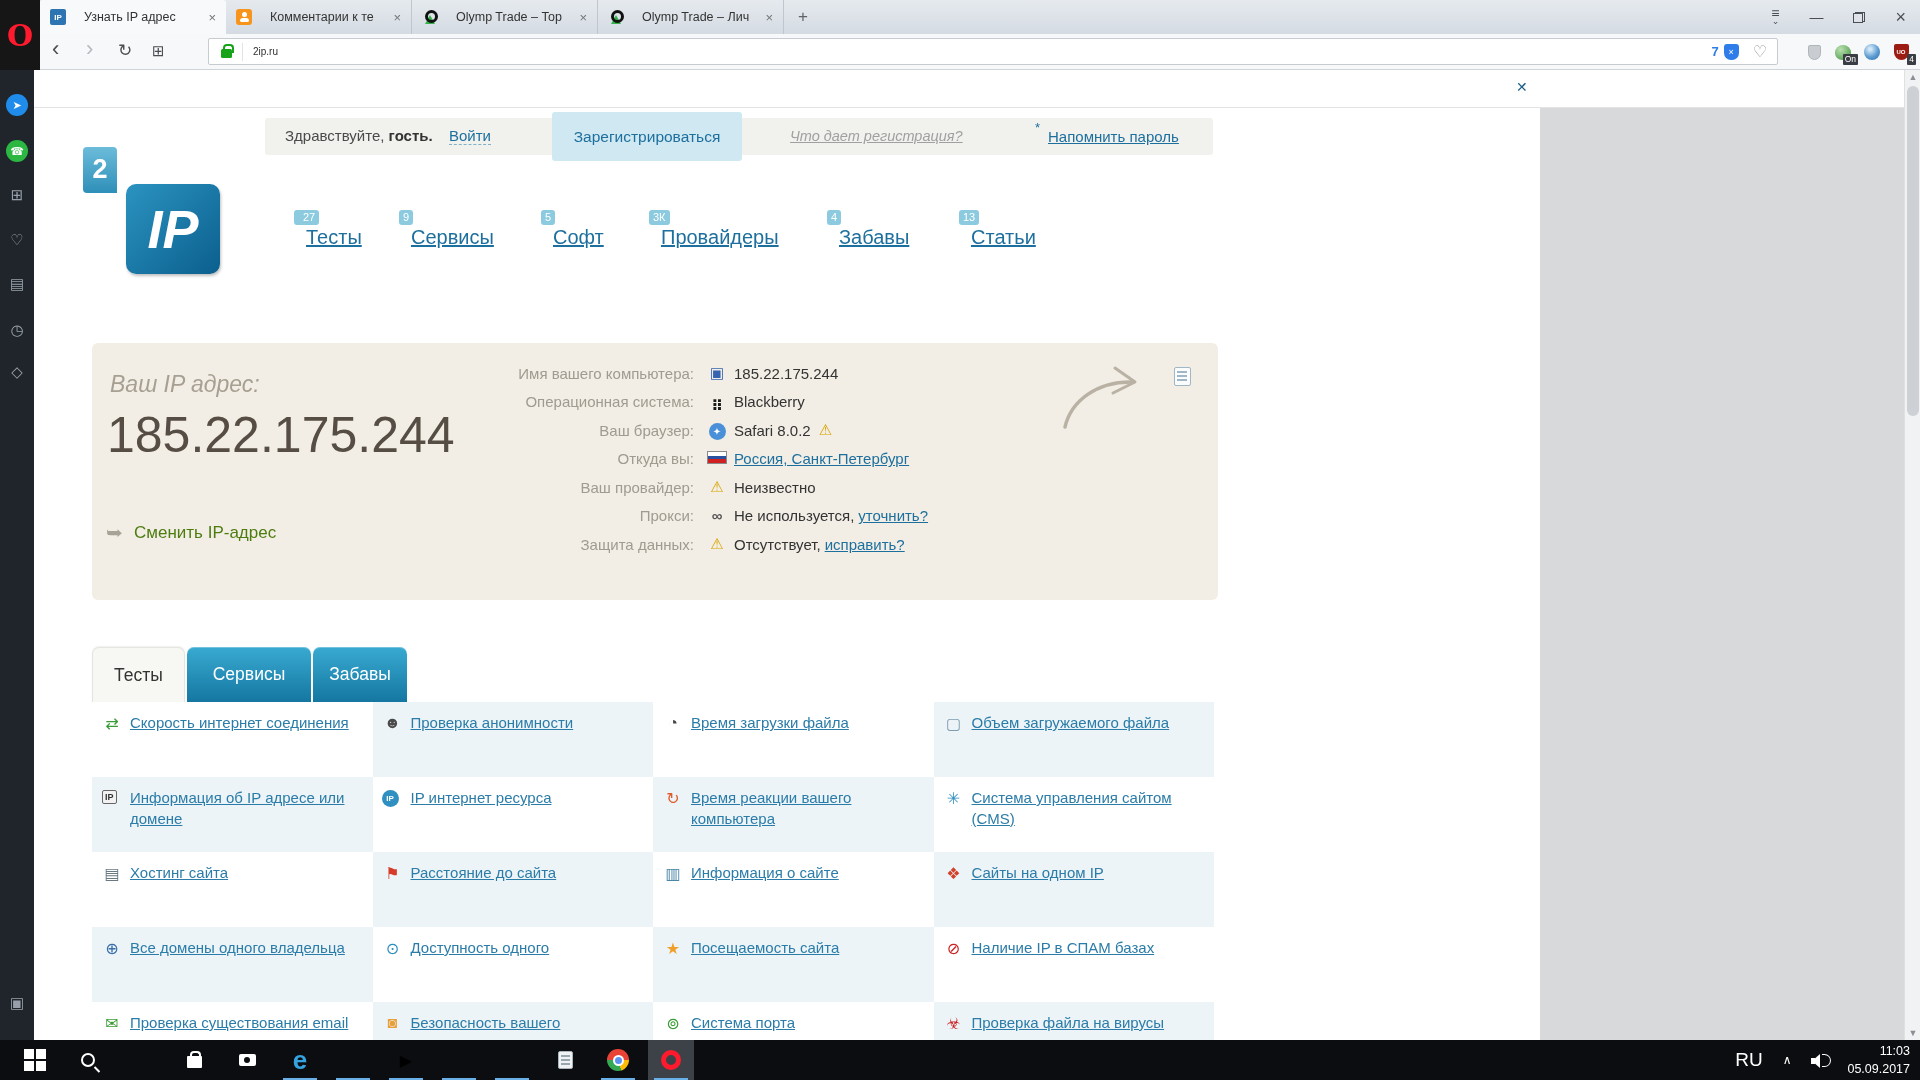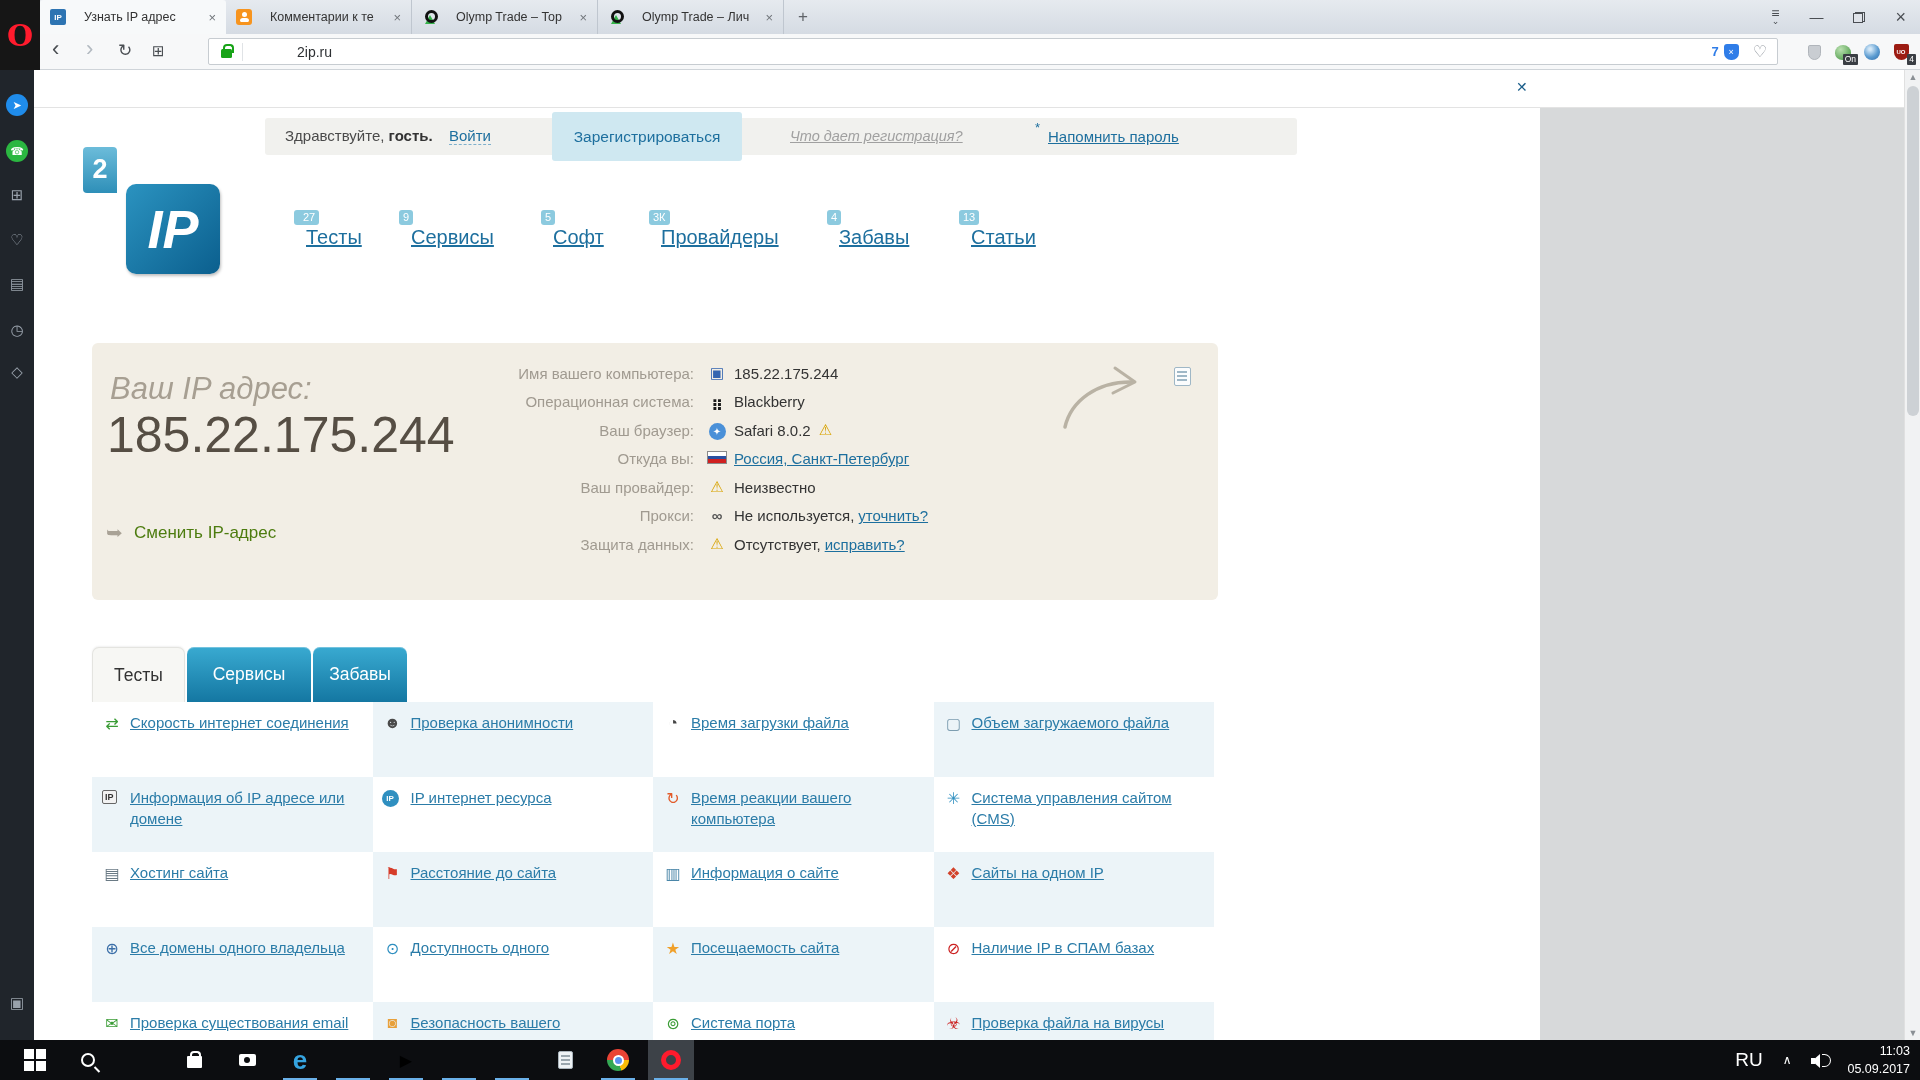--- a/index.html
+++ b/index.html
@@ -47,21 +47,21 @@
   .nav-ic { position:absolute; top:6px; font-size:17px; color:#4a4e53; }
   #nav-back { left:52px; } #nav-fwd { left:86px; color:#b3bac1; } #nav-reload { left:118px; }
   #nav-sd { left:152px; font-size:15px; top:8px; }
   #urlfield { position:absolute; left:208px; top:4px; width:1570px; height:27px; background:#fff;
     border:1px solid #c7ccd1; border-radius:2px; display:flex; align-items:center; padding:0 8px; }
   .lock-icon { position:relative; width:11px; height:9px; background:#17a317; border-radius:1.5px;
     margin:4px 10px 0 4px; }
   .lock-icon::before { content:""; position:absolute; width:7px; height:7px; left:2px; top:-5px;
     border:2px solid #17a317; border-bottom:none; border-radius:4px 4px 0 0; }
   #urlsep { width:1px; height:18px; background:#e0e3e6; margin-right:10px; }
-  #url { font-size:14px; color:#2d3033; flex:1;margin-left:44px; }
+  #url { font-size:10px; color:#2d3033; flex:1; }
   #blockcount { color:#2f7de8; font-size:13px; font-weight:bold; margin-right:5px; }
   .shield-x { width:15px; height:16px; background:#2f7de8; border-radius:3px 3px 7px 7px; color:#fff;
     font-size:9px; display:flex; align-items:center; justify-content:center; margin-right:14px; }
   .heart { color:#8d939b; font-size:16px; margin-right:2px; }
   #extrow { position:absolute; right:10px; top:9px; display:flex; gap:11px; align-items:center; }
   .ext { position:relative; width:18px; height:18px; display:flex; align-items:center; justify-content:center; }
   .ext-shield-in { width:13px; height:15px; background:#c9cdd2; border:1px solid #b0b5bb; border-radius:2px 2px 7px 7px; }
   .ext-vpn-in { width:16px; height:15px; border-radius:50% 50% 45% 45%;
     background:radial-gradient(circle at 35% 30%, #b9e0b0, #63a95e 70%, #4d8f49); }
   .ext-globe-in { width:16px; height:16px; border-radius:50%;
@@ -83,21 +83,21 @@
   #cookielink { position:absolute; left:66px; top:9px; font-size:15px; color:#1b6a9c; text-decoration:underline; }
   #cookieclose { position:absolute; left:1482px; top:9px; font-size:14px; color:#1b5e8a; font-weight:bold; }
 
   #page { position:absolute; left:34px; top:38px; width:1506px; height:932px; background:#fff; overflow:hidden; }
   #greypanel { position:absolute; left:1540px; top:38px; width:364px; height:932px; background:#d7d9da; }
   #vscroll { position:absolute; right:0; top:0; width:16px; height:970px; background:#f1f2f3; border-left:1px solid #e0e0e0; }
   #vs-thumb { position:absolute; left:2px; top:16px; width:12px; height:330px; background:#cdd1d5; border-radius:6px; }
   .vs-arrow { position:absolute; left:0; width:16px; text-align:center; font-size:9px; color:#8a8f94; }
 
   
-  #userbar { position:absolute; left:231px; top:10px; width:1032px; height:37px; background:#f1f1ee; border-radius:3px;padding-left:12px; }
+  #userbar { position:absolute; left:231px; top:10px; width:948px; height:37px; background:#f1f1ee; border-radius:3px;padding-left:12px; }
   #greeting { position:absolute; left:20px; top:9px; font-size:15px; color:#4a4a4a; }
   #greeting b { color:#333; }
   #login { position:absolute; left:184px; top:9px; font-size:15px; color:#1d6f9e; border-bottom:1px dashed #7fb0cc; }
   #registerbox { position:absolute; left:287px; top:-6px; width:190px; height:49px; background:#cfe8f1;
     border-radius:3px; display:flex; align-items:center; justify-content:center; }
   #registerbox span { color:#1d6f9e; font-size:15.5px; }
   #whatgives { position:absolute; left:525px; top:10px; font-size:14.5px; color:#a0a0a0; font-style:italic; text-decoration:underline; }
   #remindstar { position:absolute; left:770px; top:2px; font-size:13px; color:#1d6f9e; }
   #remind { position:absolute; left:783px; top:10px; font-size:15px; color:#1d6f9e; text-decoration:underline; }
 
@@ -112,21 +112,21 @@
 
   
   .nav-item { position:absolute; top:118px; }
   .nav-link { font-size:20px; color:#1d6f9e; text-decoration:underline; }
   .nav-badge { position:absolute; left:-12px; top:-16px; background:#8ccadf; color:#fff;
     font-size:11px; padding:1px 4px; border-radius:3px; line-height:13px; }
 
   
   #ippanel { position:absolute; left:58px; top:235px; width:1126px; height:257px;
     background:#f2eee5; border-radius:6px; }
-  #ip-title { position:absolute; left:18px; top:28px; font-size:31px; font-style:italic; color:#a79f92; }
+  #ip-title { position:absolute; left:18px; top:28px; font-size:23px; font-style:italic; color:#a79f92; }
   #ip-big { position:absolute; left:15px; top:63px; font-size:50px; color:#564e44; }
   #changeip-arrow { position:absolute; left:14px; top:178px; font-size:20px; color:#a9a296; transform:scaleY(.9); }
   #changeip { position:absolute; left:42px; top:180px; font-size:17px; color:#4d7c0f; }
   #iprows { position:absolute; left:300px; top:16px; width:600px; }
   .iprow { display:flex; align-items:center; height:28.5px; }
   .iprow .lbl { width:312px; text-align:right; font-size:15px; color:#a09a90; padding-right:10px; }
   .iprow .ric { width:26px; text-align:center; font-size:15px; font-weight:bold; }
   .iprow .val { font-size:15px; color:#333; margin-left:4px; }
   .iprow a { font-size:15px; color:#1d6f9e; text-decoration:underline; margin-left:4px; }
   .iprow .warn { color:#d8a300; font-size:15px; margin-left:8px; }

